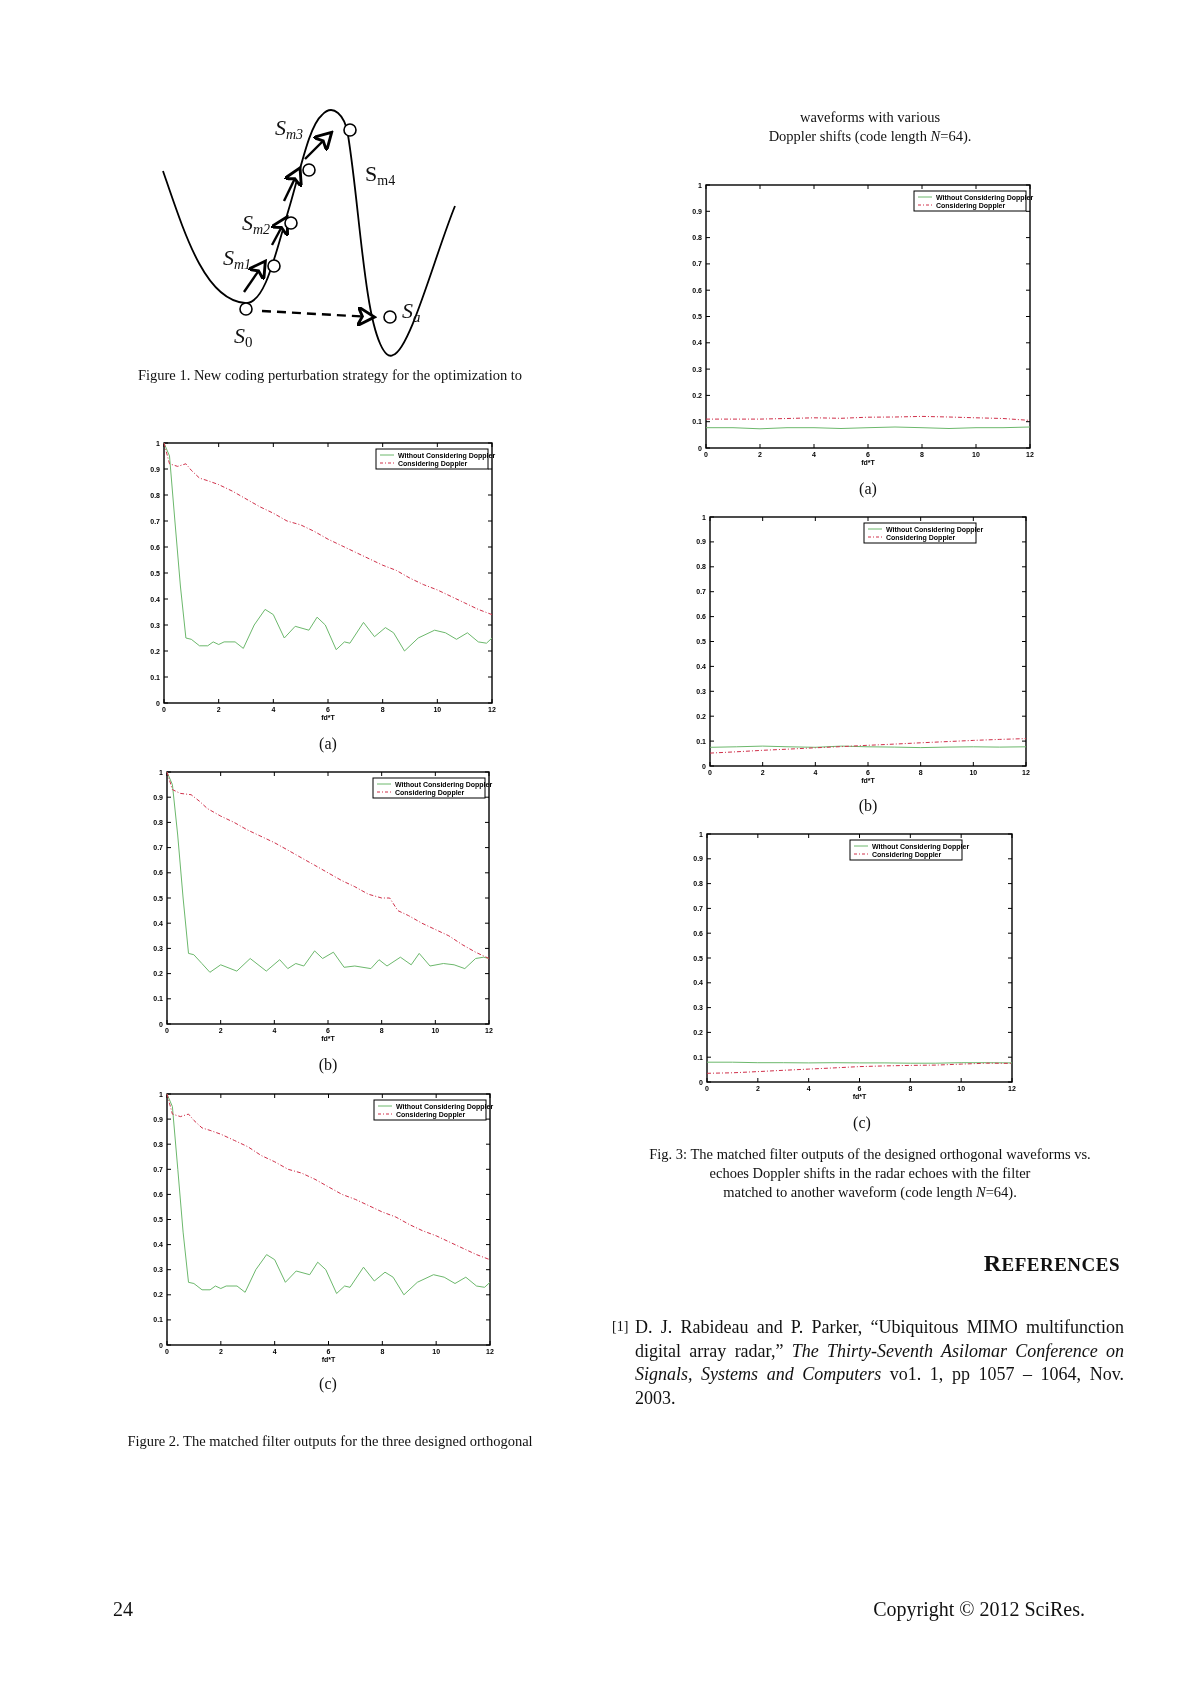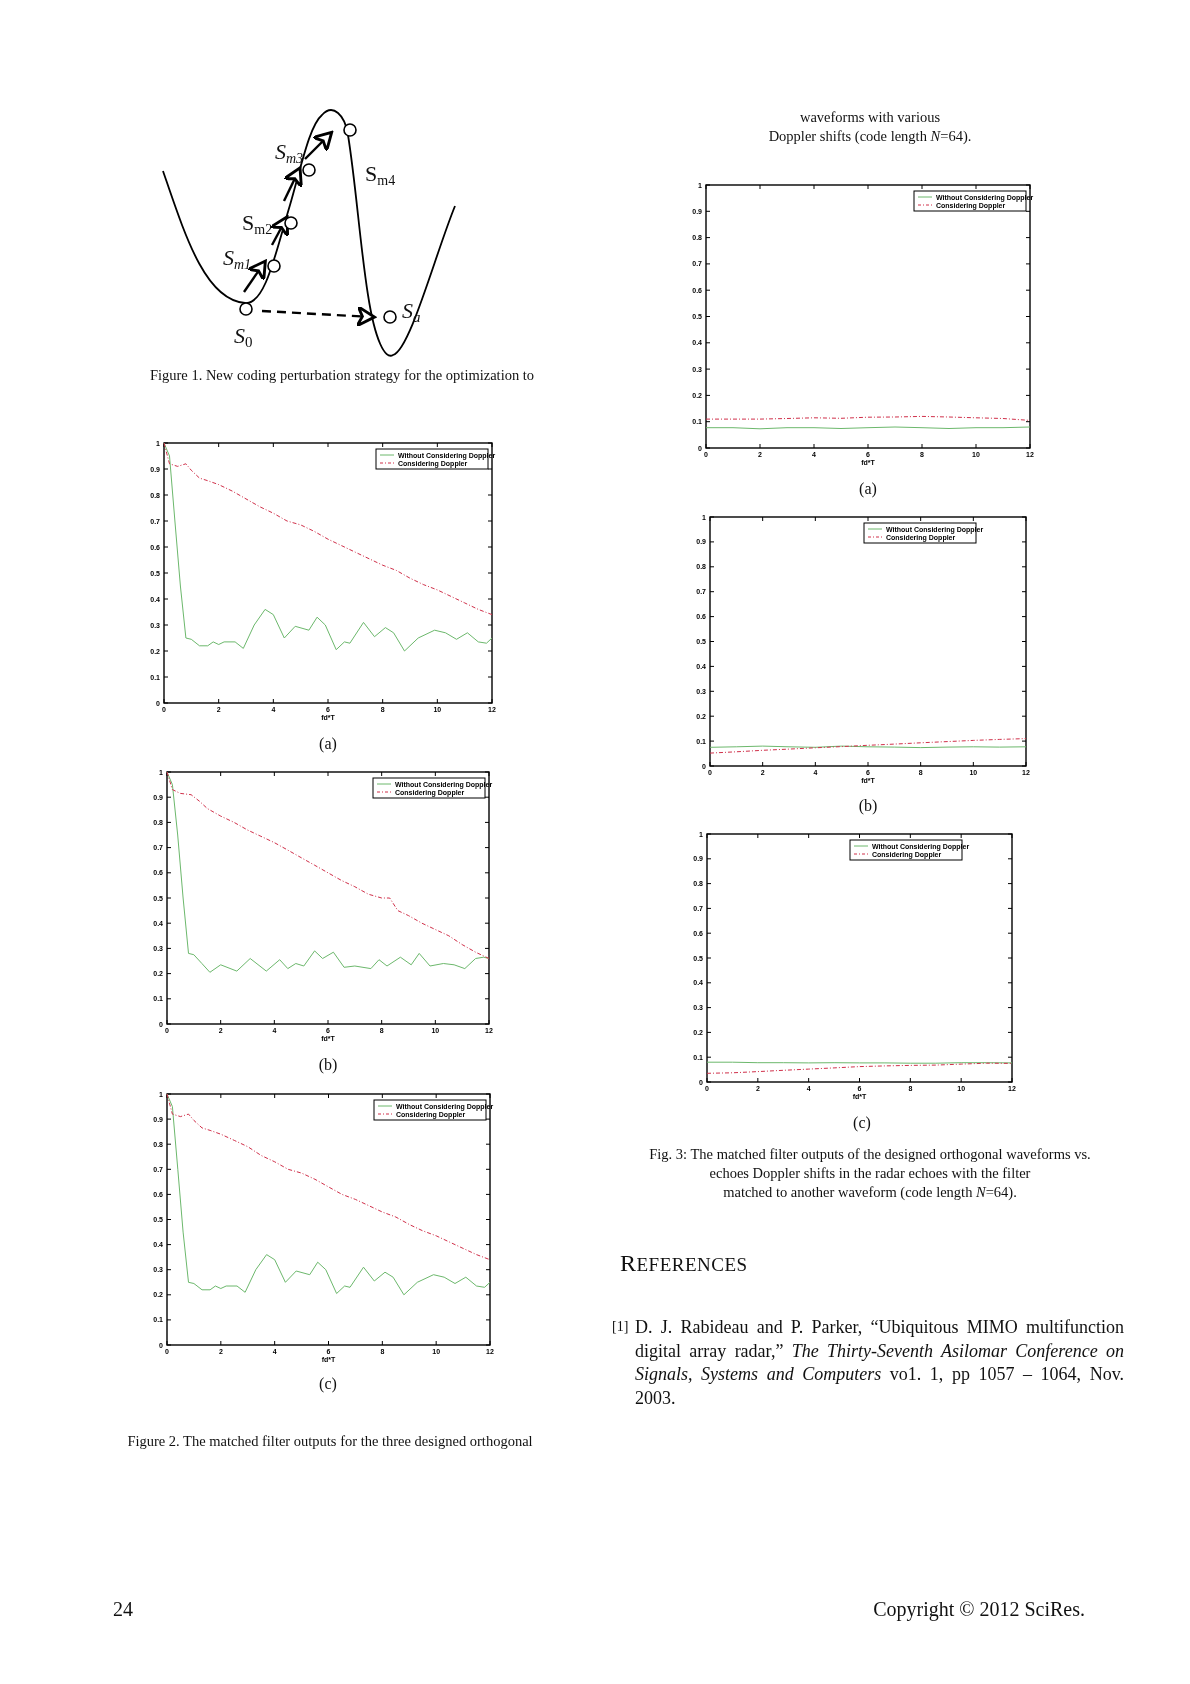--- a/index.html
+++ b/index.html
@@ -3,21 +3,21 @@
 <meta charset="utf-8">
 <style>
   html,body{margin:0;padding:0;background:#fff;}
   body{width:1190px;height:1684px;position:relative;overflow:hidden;font-family:"Liberation Serif",serif;color:#111;}
   .abs{position:absolute;}
   .cap{font-size:14.5px;text-align:center;line-height:19px;}
   .sub{font-size:16px;text-align:center;}
   .chart svg{overflow:visible;}
   .tick{font-family:"Liberation Sans",sans-serif;font-size:7px;font-weight:bold;fill:#000;}
   .leg{font-family:"Liberation Sans",sans-serif;font-size:7px;font-weight:bold;fill:#000;}
-  .heading{font-size:24px;font-weight:normal;letter-spacing:0.5px;text-align:left;}
+  .heading{font-size:24px;font-weight:bold;letter-spacing:0.5px;text-align:right;}
   .heading .sc{font-size:19px;}
   .ref{font-size:18px;line-height:23.5px;text-align:justify;}
   .footer{font-size:20px;}
 </style>
 </head>
 <body>
 
 <div class="abs" style="left:150px;top:95px;width:360px;height:270px;">
   <svg width="360" height="270" viewBox="0 0 360 270">
     <defs>
@@ -37,27 +37,27 @@
 
     <circle cx="96" cy="214" r="6" fill="#fff" stroke="#000" stroke-width="1.6"></circle>
     <circle cx="124" cy="171" r="6" fill="#fff" stroke="#000" stroke-width="1.6"></circle>
     <circle cx="141" cy="128" r="6" fill="#fff" stroke="#000" stroke-width="1.6"></circle>
     <circle cx="159" cy="75" r="6" fill="#fff" stroke="#000" stroke-width="1.6"></circle>
     <circle cx="200" cy="35" r="6" fill="#fff" stroke="#000" stroke-width="1.6"></circle>
     <circle cx="240" cy="222" r="6" fill="#fff" stroke="#000" stroke-width="1.6"></circle>
   </svg>
   <div class="abs" style="left:84px;top:228px;font-size:22px;font-style:italic;"><span>S</span><span style="font-style:normal;font-size:15px;vertical-align:-4px;">0</span></div>
   <div class="abs" style="left:73px;top:150px;font-size:22px;font-style:italic;"><span>S</span><span style="font-size:14px;vertical-align:-4px;">m1</span></div>
-  <div class="abs" style="left:92px;top:115px;font-size:22px;"><span>S</span><span style="font-size:14px;vertical-align:-4px;">m2</span></div>
-  <div class="abs" style="left:125px;top:44px;font-size:22px;font-style:italic;"><span>S</span><span style="font-size:14px;vertical-align:-4px;">m3</span></div>
+  <div class="abs" style="left:92px;top:115px;font-size:22px;font-style:italic;"><span>S</span><span style="font-size:14px;vertical-align:-4px;">m2</span></div>
+  <div class="abs" style="left:125px;top:20px;font-size:22px;font-style:italic;"><span>S</span><span style="font-size:14px;vertical-align:-4px;">m3</span></div>
   <div class="abs" style="left:215px;top:26px;font-size:22px;margin-top:40px;"><span>S</span><span style="font-size:14px;vertical-align:-4px;">m4</span></div>
   <div class="abs" style="left:252px;top:203px;font-size:22px;font-style:italic;text-align:right;"><span>S</span><span style="font-size:15px;vertical-align:-4px;">a</span></div>
 </div>
 
-<div class="abs cap" style="left:102px;top:366px;width:480px;">
+<div class="abs cap" style="left:90px;top:366px;width:480px;">
   <div>Figure 1.   New coding perturbation strategy for the optimization to</div>
 </div>
 
 <div class="abs chart" style="left:164px;top:443px;width:328px;height:260px;"><svg width="328" height="260" viewBox="0 0 328 260">
       <rect x="0" y="0" width="328" height="260" fill="none" stroke="#000" stroke-width="1.4"></rect>
       <line x1="0" y1="260" x2="4" y2="260" stroke="#000" stroke-width="1"></line>
       <line x1="324" y1="260" x2="328" y2="260" stroke="#000" stroke-width="1"></line>
       <text x="-4" y="262.5" text-anchor="end" class="tick">0</text>
       <line x1="0" y1="234" x2="4" y2="234" stroke="#000" stroke-width="1"></line>
       <line x1="324" y1="234" x2="328" y2="234" stroke="#000" stroke-width="1"></line>

